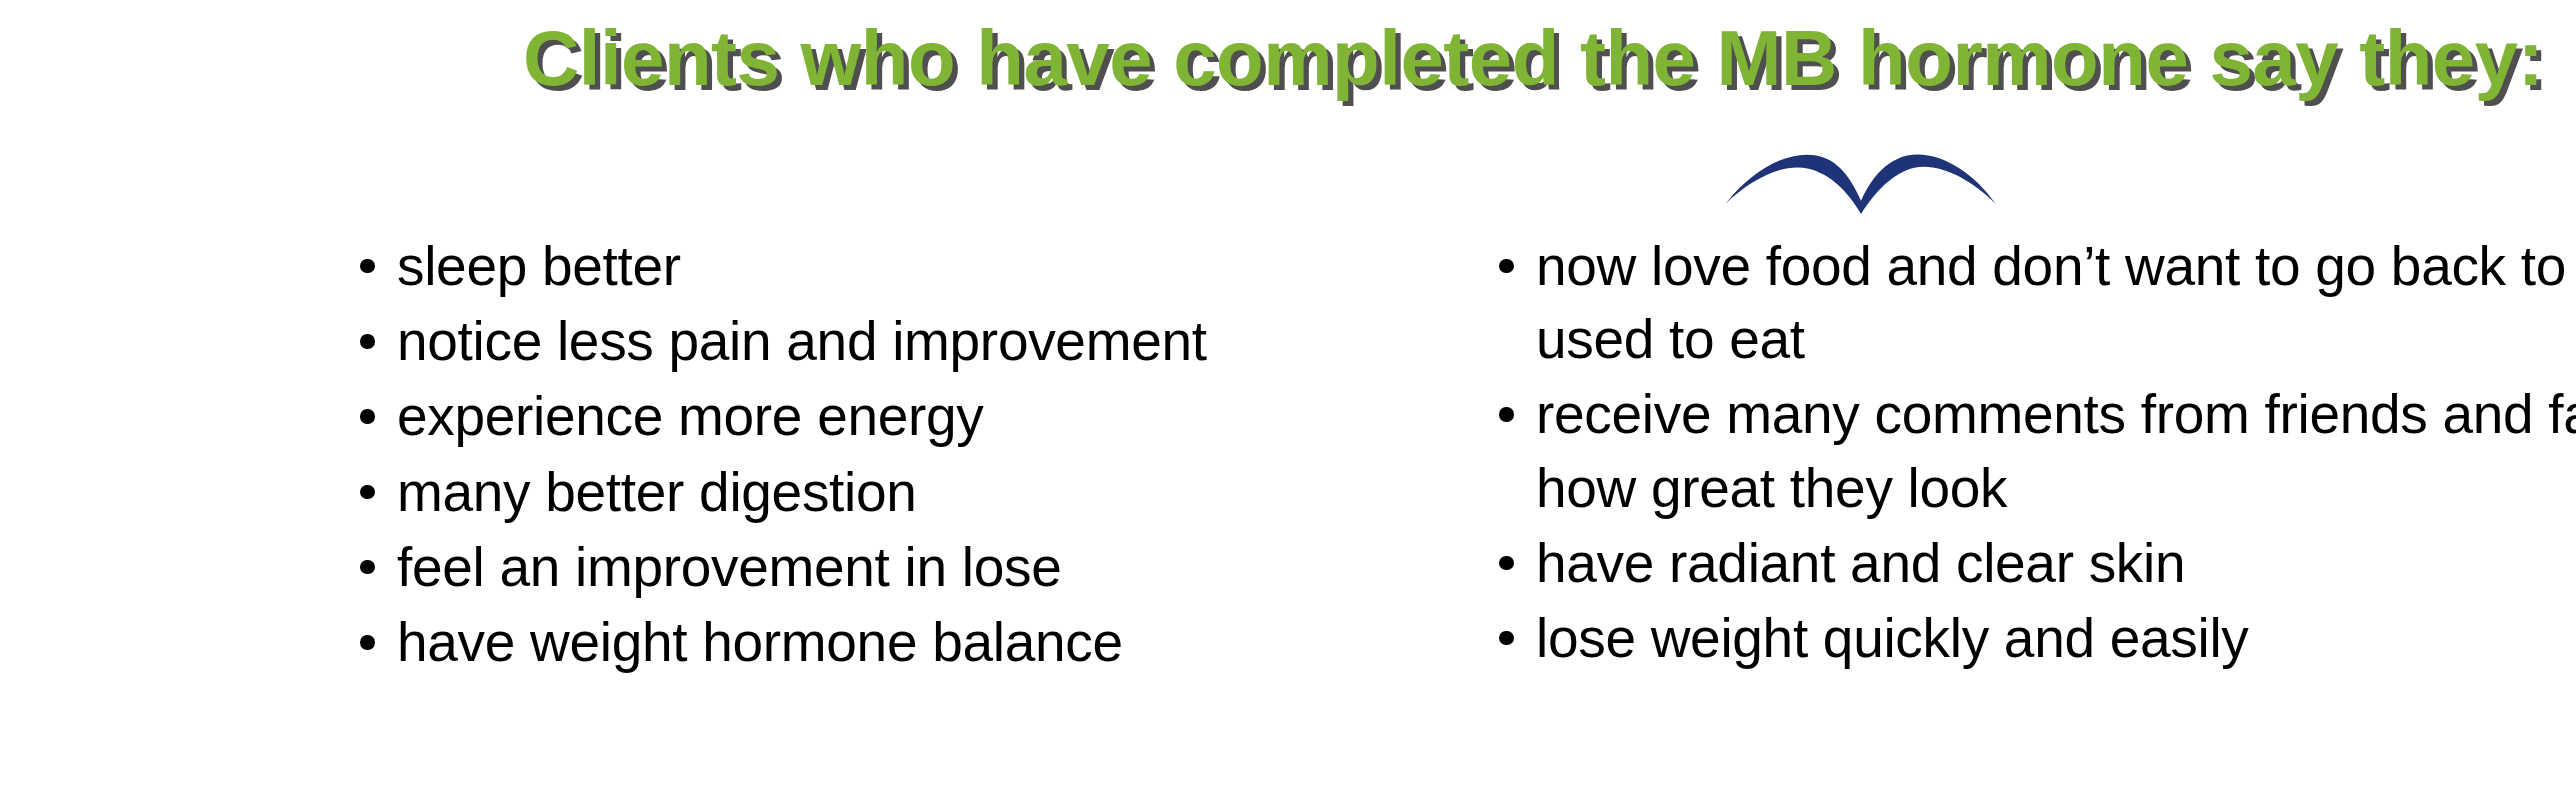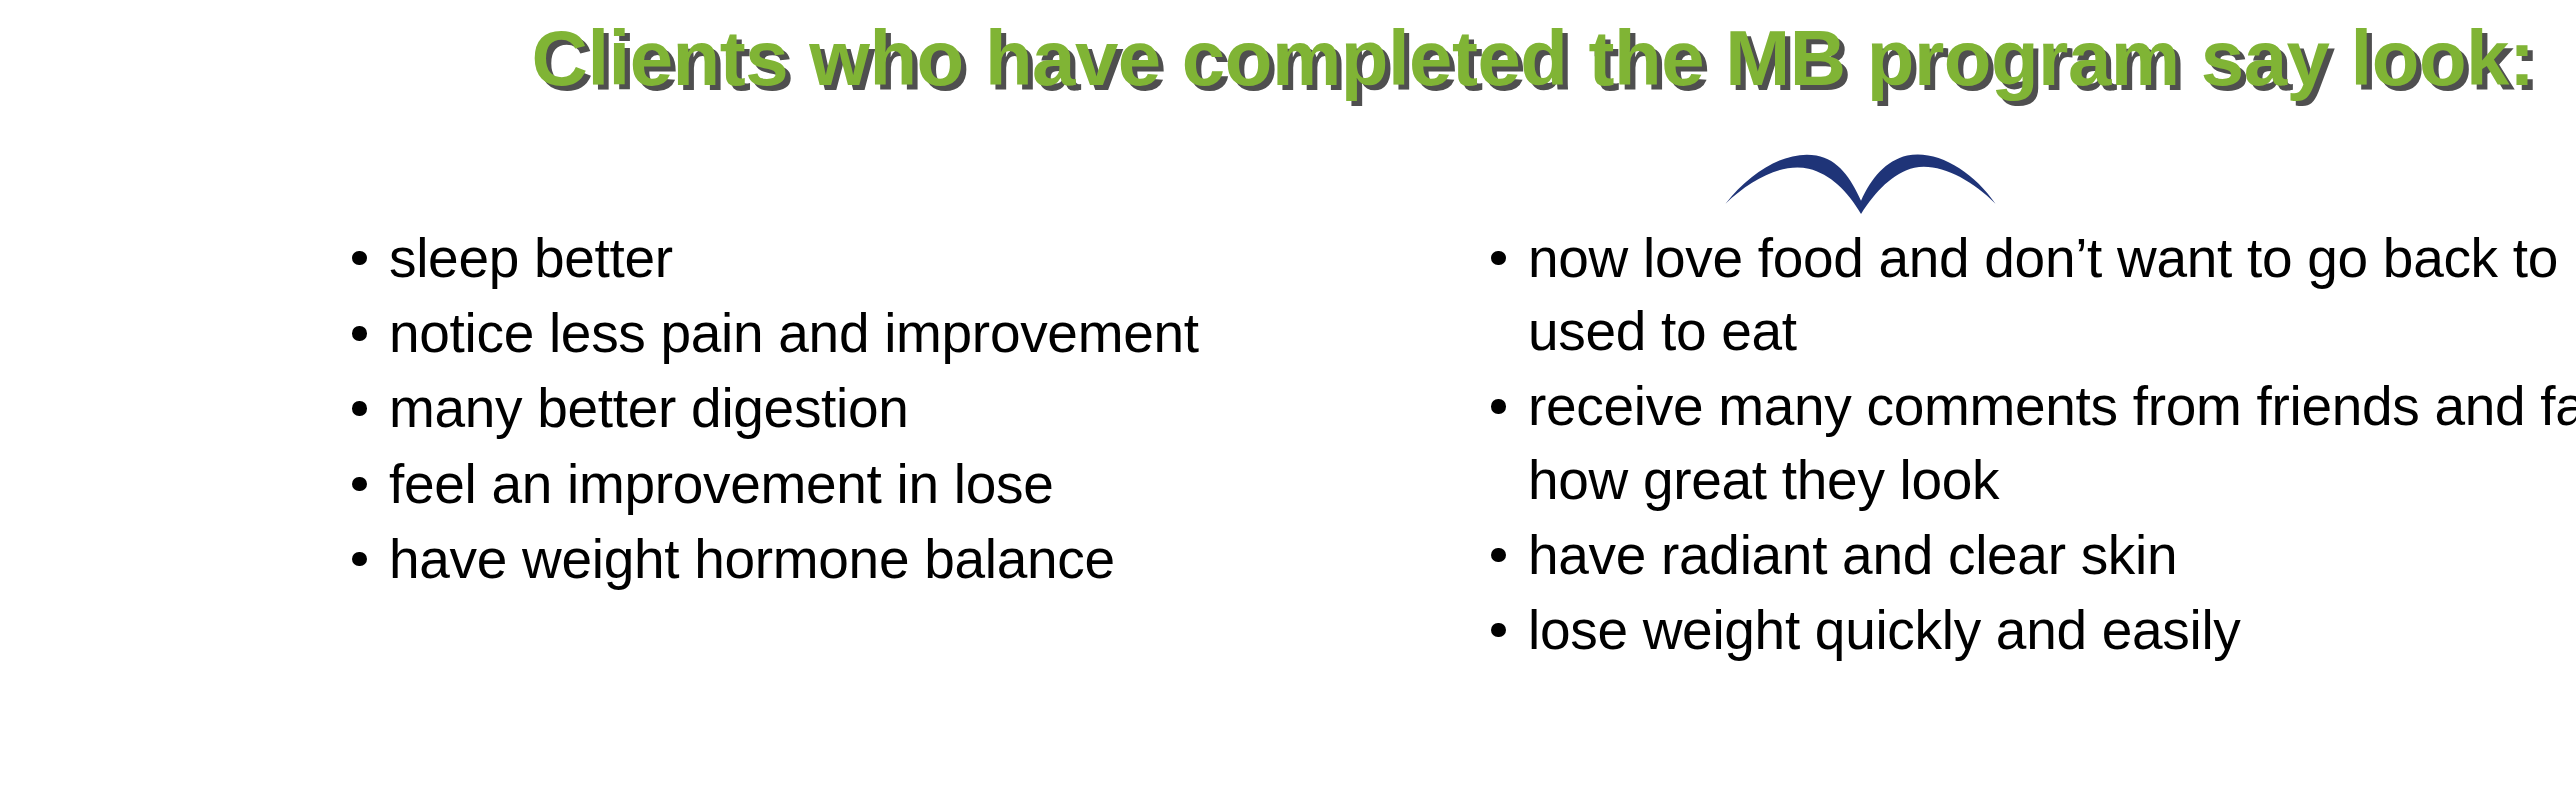--- a/index.html
+++ b/index.html
@@ -64,21 +64,21 @@
 
   .column {
     position: absolute;
     top: 0;
   }
   .column.left  { left: 340px;  width: 1103px; }
   .column.right { left: 1479px; width: 1391px; }
 
   ul.bullet-list {
     list-style: none;
-    margin: 0;
+    margin: 8px;
     padding: 0;
   }
 
   li.bullet-item {
     position: relative;
     padding-left: 49px;
     margin: 0 0 2.1px 0;
     font-family: "Liberation Sans", "DejaVu Sans", sans-serif;
     font-size: 55px;
     line-height: 1.33;
@@ -99,21 +99,21 @@
   li.bullet-item .bullet-text {
     display: block;
   }
 </style>
 </head>
 <body>
 
 <div class="slide">
 
   <div class="title-block">
-    <span class="slide-title">Clients who have completed the MB program say look:</span>
+    <span class="slide-title">Clients who have completed the MB hormone say they:</span>
   </div>
 
   <div class="swoosh">
     <svg viewBox="0 0 540 150" width="278" height="77">
       <path d="M8 128 C 60 62, 128 24, 185 34 C 228 42, 252 78, 272 122
                C 292 78, 320 44, 362 34 C 420 22, 490 64, 534 128
                C 486 80, 424 48, 376 58 C 334 68, 300 104, 272 148
                C 246 104, 212 70, 170 60 C 120 48, 58 80, 8 128 Z" fill="#1f3478"></path>
     </svg>
   </div>
@@ -122,20 +122,24 @@
 
     <div class="column left">
       <ul class="bullet-list">
         <li class="bullet-item">
           <span class="bullet-dot"></span>
           <span class="bullet-text">sleep better</span>
         </li>
         <li class="bullet-item">
           <span class="bullet-dot"></span>
           <span class="bullet-text">notice less pain and improvement</span>
+        </li>
+        <li class="bullet-item">
+          <span class="bullet-dot"></span>
+          <span class="bullet-text">experience more energy</span>
         </li>
         <li class="bullet-item">
           <span class="bullet-dot"></span>
           <span class="bullet-text">many better digestion</span>
         </li>
         <li class="bullet-item">
           <span class="bullet-dot"></span>
           <span class="bullet-text">feel an improvement in lose</span>
         </li>
         <li class="bullet-item">

